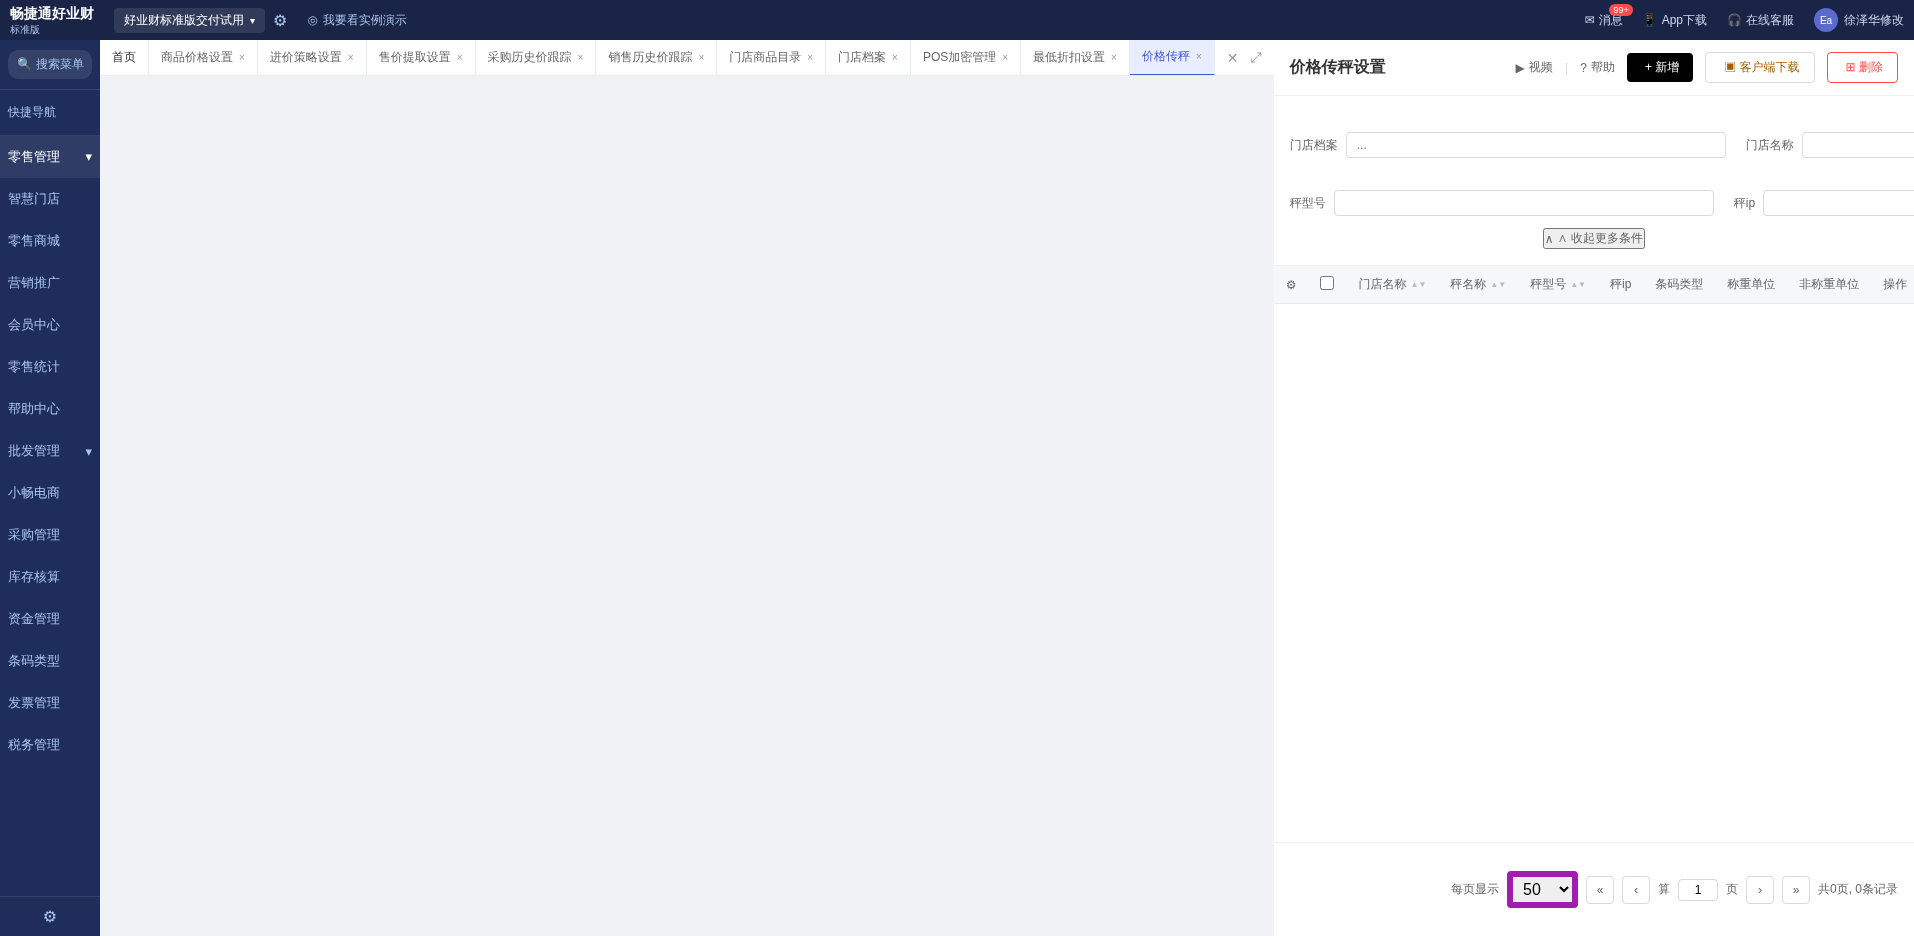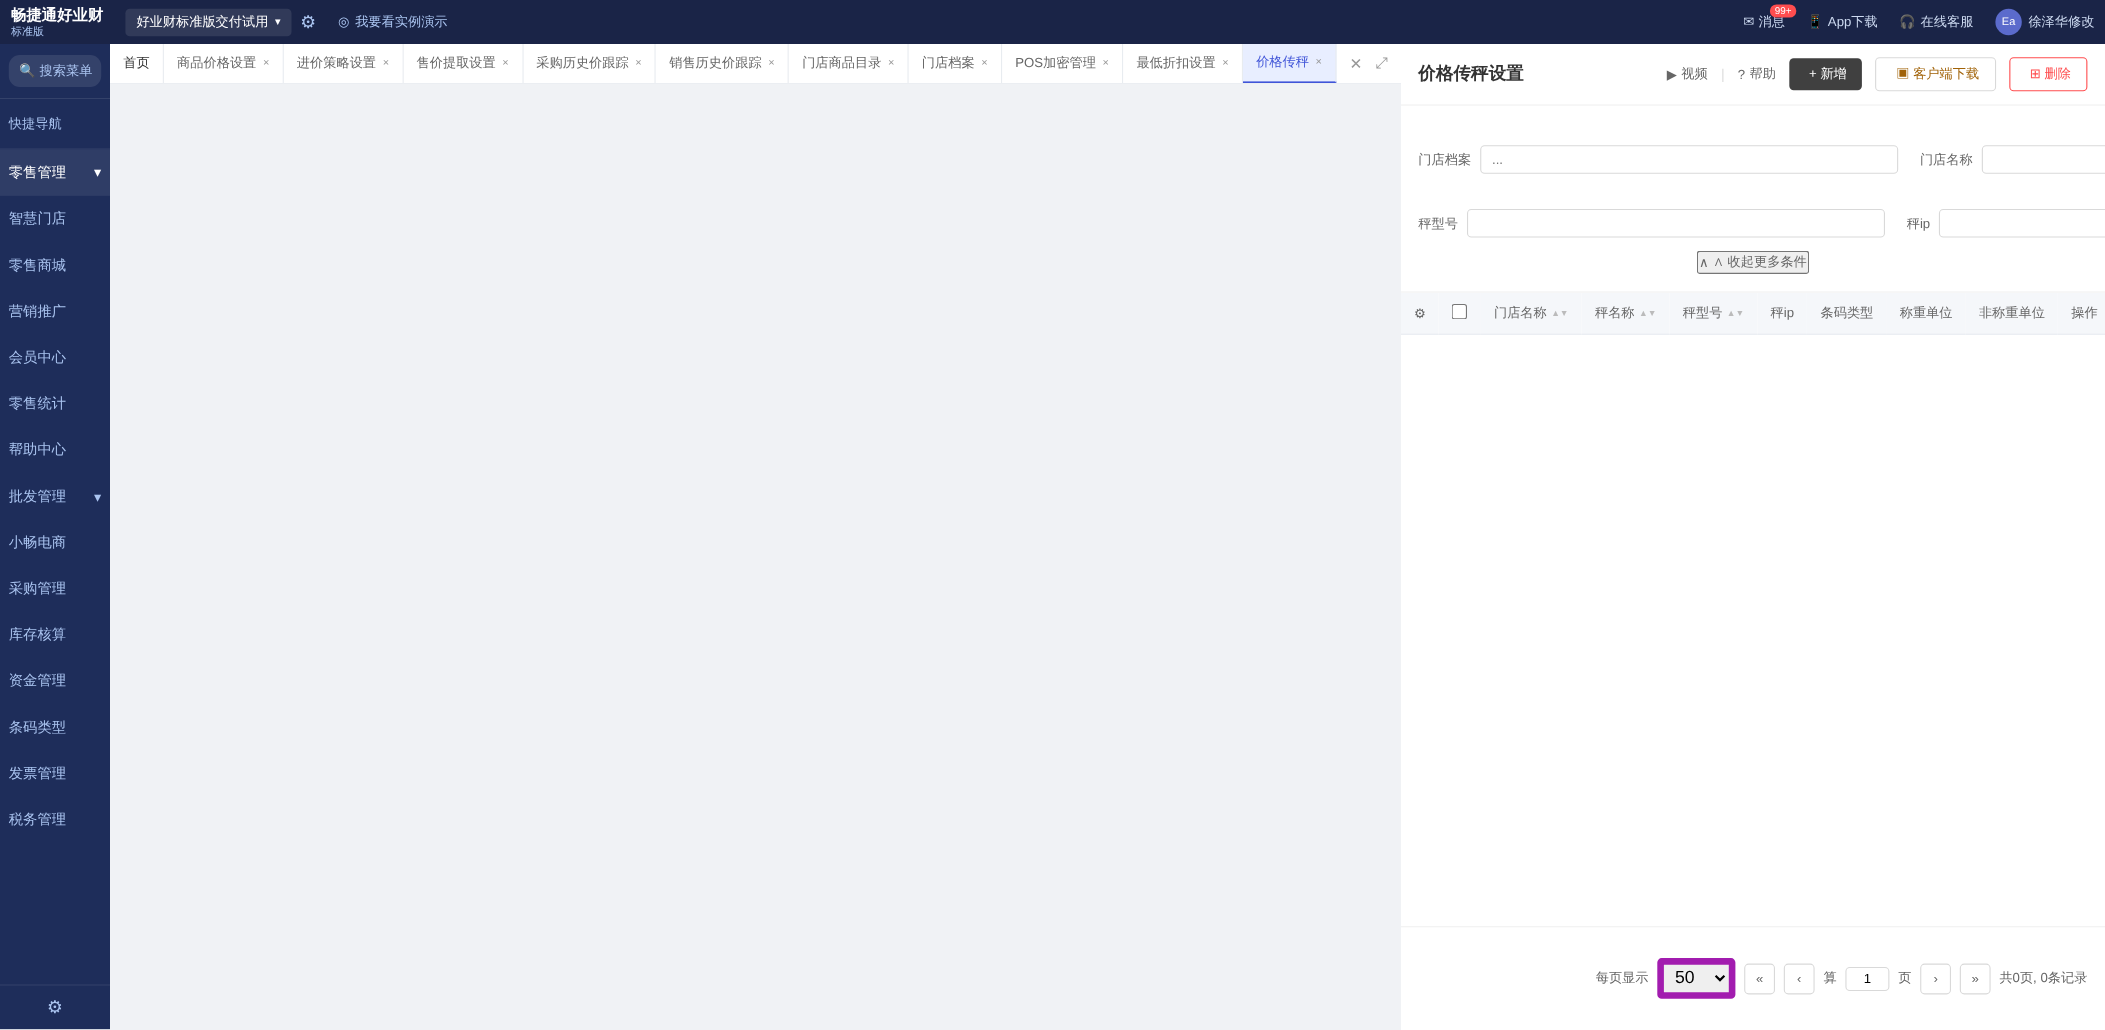--- a/index.html
+++ b/index.html
@@ -52,21 +52,21 @@
 
     
     .page-content { flex: 1; overflow-y: auto; background: white; display: flex; flex-direction: column; }
 
     
     .page-header { display: flex; align-items: center; justify-content: space-between; padding: 12px 16px; border-bottom: 1px solid #f0f0f0; }
     .page-title { font-size: 16px; font-weight: bold; color: #333; }
     .page-header-actions { display: flex; align-items: center; gap: 12px; }
     .header-link { display: flex; align-items: center; gap: 4px; color: #666; font-size: 12px; cursor: pointer; }
     .divider-v { color: #ddd; }
-    .btn-primary { background: #404040; color: white; border: none; padding: 6px 14px; border-radius: 4px; cursor: pointer; font-size: 12px; display: flex; align-items: center; gap: 4px; }
+    .btn-primary { background: #000000; color: white; border: none; padding: 6px 14px; border-radius: 4px; cursor: pointer; font-size: 12px; display: flex; align-items: center; gap: 4px; }
     .btn-default { background: white; color: #a16207; border: 1px solid #d9d9d9; padding: 6px 14px; border-radius: 4px; cursor: pointer; font-size: 12px; display: flex; align-items: flex-start; gap: 4px; }
     .btn-danger { background: white; color: #ff4d4f; border: 1px solid #ff4d4f; padding: 6px 14px; border-radius: 4px; cursor: pointer; font-size: 12px; display: flex; align-items: center; gap: 4px; }
 
     
     .filter-area { padding: 16px; border-bottom: 1px solid #f0f0f0; }
     .filter-row { display: flex; gap: 20px; margin-bottom: 12px; }
     .filter-item { display: flex; align-items: center; gap: 8px; }
     .filter-label { font-size: 12px; color: #666; white-space: nowrap; }
     .filter-input { border: 1px solid #d9d9d9; border-radius: 4px; padding: 5px 10px; font-size: 12px; width: 200px; outline: none; }
     .filter-input-wide { width: 380px; }

